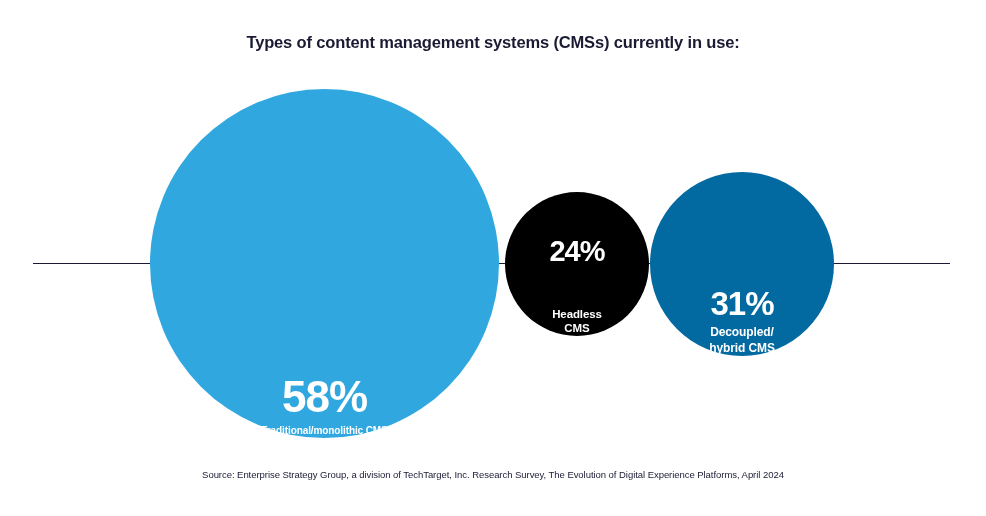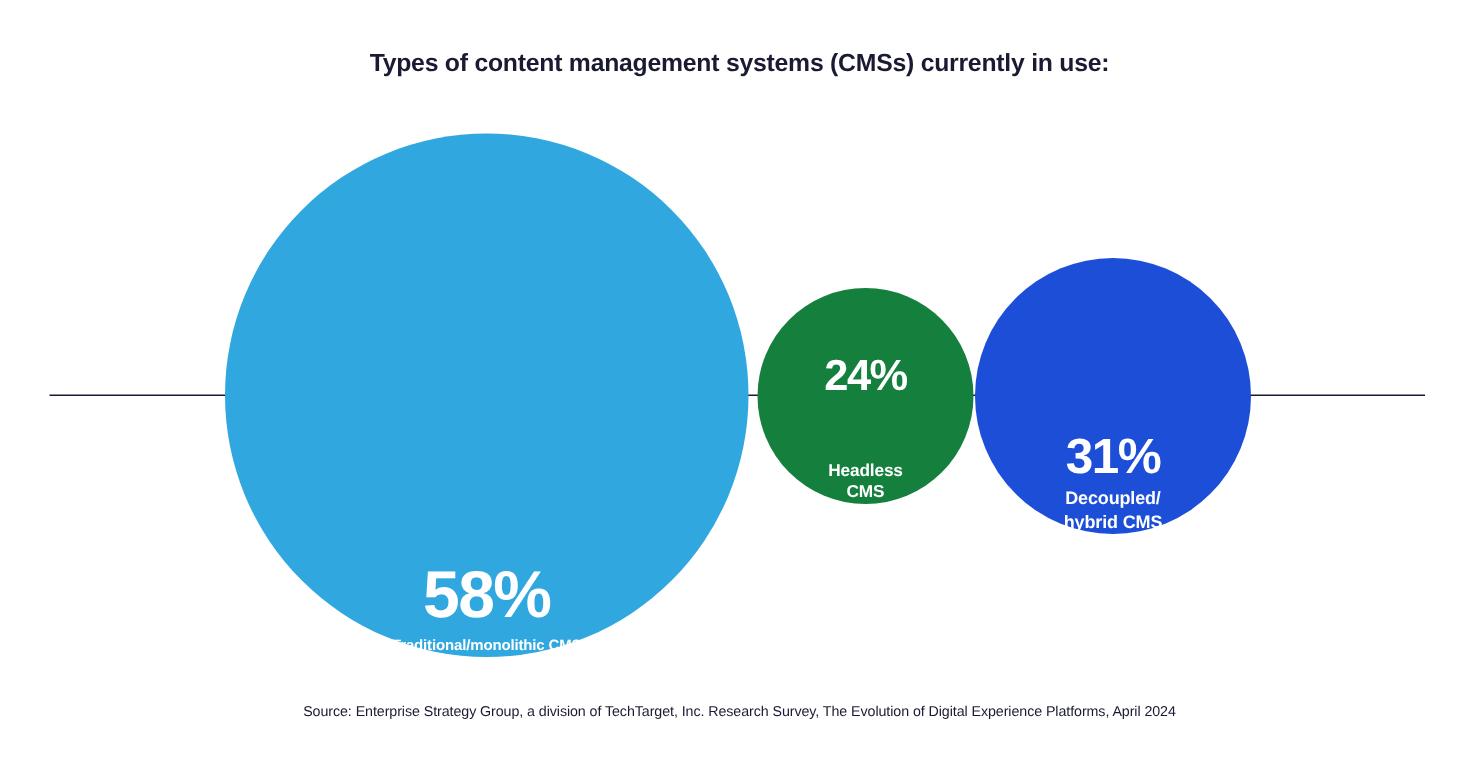--- a/index.html
+++ b/index.html
@@ -124,29 +124,29 @@
 
   <div class="baseline"></div>
 
   <div class="bubble" id="bubble-0" style="background: rgb(48, 168, 223);">
     <div class="value">58%</div>
     <div class="label">
       <div>Traditional/monolithic CMS</div>
     </div>
   </div>
 
-  <div class="bubble" id="bubble-1" style="background: #15803d;">
+  <div class="bubble" id="bubble-1" style="background: #000000;">
     <div class="value">24%</div>
     <div class="label">
       <div>Headless</div>
       <div>CMS</div>
     </div>
   </div>
 
-  <div class="bubble" id="bubble-2" style="background: #1d4ed8;">
+  <div class="bubble" id="bubble-2" style="background: #0369a1;">
     <div class="value">31%</div>
     <div class="label">
       <div>Decoupled/</div>
       <div>hybrid CMS</div>
     </div>
   </div>
 
   <div class="source-note">Source: Enterprise Strategy Group, a division of TechTarget, Inc. Research Survey, The Evolution of Digital Experience Platforms, April 2024</div>
 
 </div>

